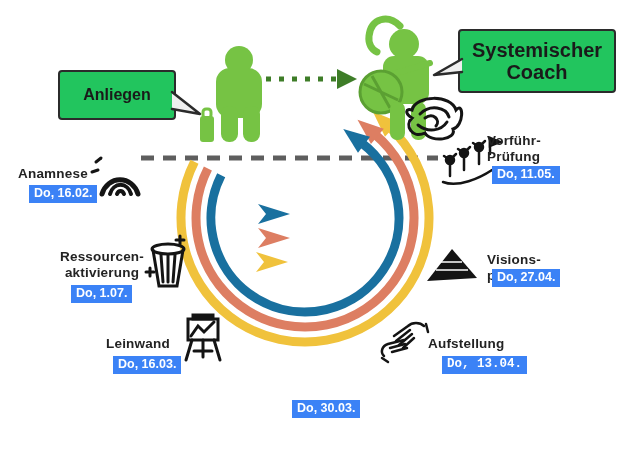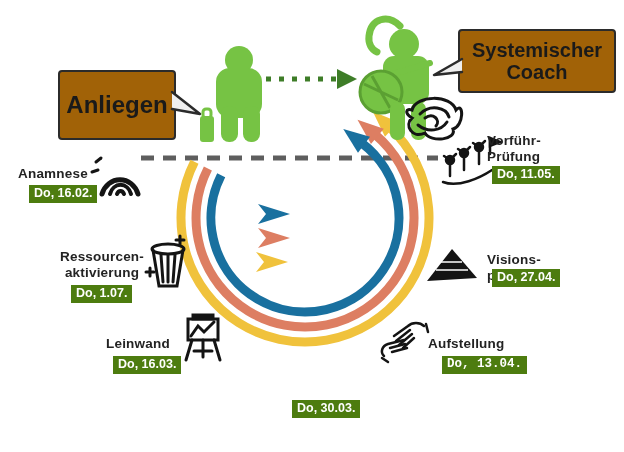--- a/index.html
+++ b/index.html
@@ -3,35 +3,35 @@
 <meta charset="utf-8">
 <style>
   html,body{margin:0;padding:0;background:#ffffff;}
   .stage{
     position:relative;width:624px;height:452px;overflow:hidden;background:#ffffff;
     font-family:"Liberation Sans","DejaVu Sans",sans-serif;
   }
   .layer{position:absolute;left:0;top:0;}
   
   .bubble{
-    position:absolute;box-sizing:border-box;background:#a16207;border:2.5px solid #2b2b2b;
+    position:absolute;box-sizing:border-box;background:#22c55e;border:2.5px solid #2b2b2b;
     border-radius:4px;display:flex;align-items:center;justify-content:center;
     font-weight:bold;color:#1a1a1a;text-align:center;
   }
   .bubble-text{white-space:pre-line;line-height:1.12;}
-  .bubble-anliegen{left:58px;top:70px;width:118px;height:70px;font-size:24px;}
+  .bubble-anliegen{left:58px;top:70px;width:118px;height:50px;font-size:16px;}
   .bubble-coach{left:458px;top:29px;width:158px;height:64px;font-size:20px;}
   .tail{position:absolute;overflow:visible;}
   
   .st-label{
     position:absolute;font-weight:bold;font-size:13.5px;line-height:16px;color:#232323;
     white-space:pre-line;letter-spacing:0.2px;
   }
   .st-badge{
-    position:absolute;background:#4d7c0f;color:#ffffff;font-weight:bold;font-size:12.5px;
+    position:absolute;background:#3b82f6;color:#ffffff;font-weight:bold;font-size:12.5px;
     line-height:15px;padding:1px 5px 2px 5px;
   }
   .st0-label{left:18px;top:166px;}   .st0-badge{left:29px;top:185px;}
   .st1-label{left:54px;top:249px;width:96px;text-align:center;} .st1-badge{left:71px;top:285px;}
   .st2-label{left:106px;top:336px;}  .st2-badge{left:113px;top:356px;text-align:right;}
   .st3-label{left:255px;top:383px;}  .st3-badge{left:292px;top:400px;}
   .st4-label{left:428px;top:336px;}  .st4-badge{left:442px;top:356px;font-family:Liberation Mono, monospace;}
   .st5-label{left:487px;top:252px;}  .st5-badge{left:492px;top:269px;}
   .st6-label{left:487px;top:133px;}  .st6-badge{left:492px;top:166px;}
 </style>

